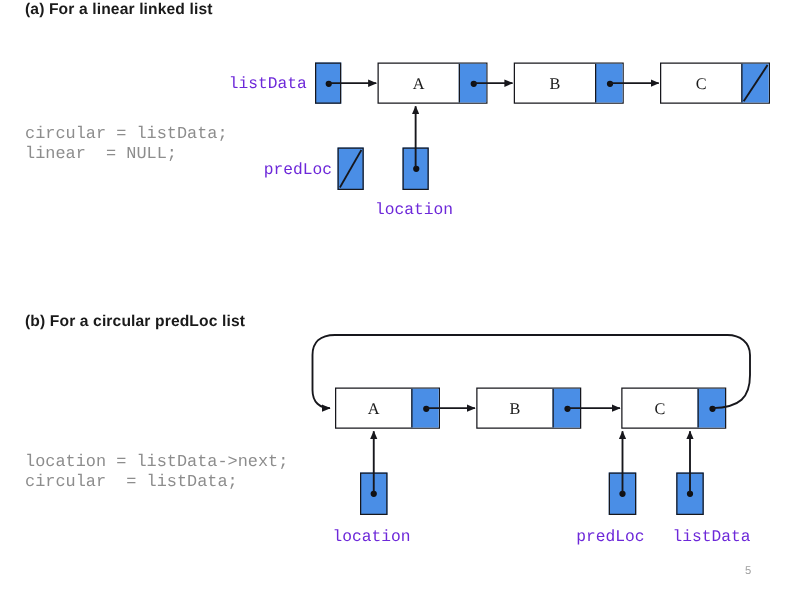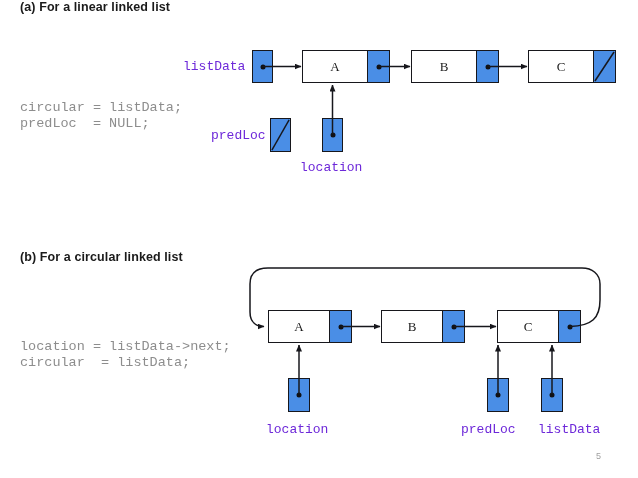--- a/index.html
+++ b/index.html
@@ -101,21 +101,21 @@
   }
   .ptrbox.nullbox { }
 </style>
 </head>
 <body>
 
 <div id="page">
 
   <div class="heading" style="left:20px; top:0;">(a) For a linear linked list</div>
 
-  <div class="code" style="left:20px; top:100px;"><span>circular = listData;</span><br><span>predLoc  = NULL;</span></div>
+  <div class="code" style="left:20px; top:100px;"><span>circular = listData;</span><br><span>linear  = NULL;</span></div>
 
   <div class="mono-label" style="left:183px; top:59px;">listData</div>
   <div class="ptrbox" style="left:252px; top:50px; width:21px; height:33px;">
     <span class="ptr-dot"></span>
   </div>
 
   <div class="node" style="left:302px; top:50px; width:88px; height:33px;">
     <div class="data-cell">A</div>
     <div class="ptr-cell">
       <span class="ptr-dot"></span>
@@ -143,23 +143,23 @@
     <svg class="slash" viewBox="0 0 21 34" preserveAspectRatio="none">
       <line x1="1" y1="33" x2="20" y2="1" stroke="#17171c" stroke-width="1.6"></line>
     </svg>
   </div>
 
   <div class="ptrbox" style="left:322px; top:118px; width:21px; height:34px;">
     <span class="ptr-dot"></span>
   </div>
   <div class="mono-label" style="left:300px; top:160px;">location</div>
 
-  <div class="heading" style="left:20px; top:250px;">(b) For a circular linked list</div>
-
-  <div class="code" style="left:20px; top:339px;"><span>location = listData-&gt;next;</span><br><span>circular  = listData;</span></div>
+  <div class="heading" style="left:20px; top:250px;">(b) For a circular predLoc list</div>
+
+  <div class="code" style="left:20px; top:363px;"><span>location = listData-&gt;next;</span><br><span>circular  = listData;</span></div>
 
   <div class="node" style="left:268px; top:310px; width:84px; height:33px;">
     <div class="data-cell">A</div>
     <div class="ptr-cell">
       <span class="ptr-dot"></span>
     </div>
   </div>
 
   <div class="node" style="left:381px; top:310px; width:84px; height:33px;">
     <div class="data-cell">B</div>

